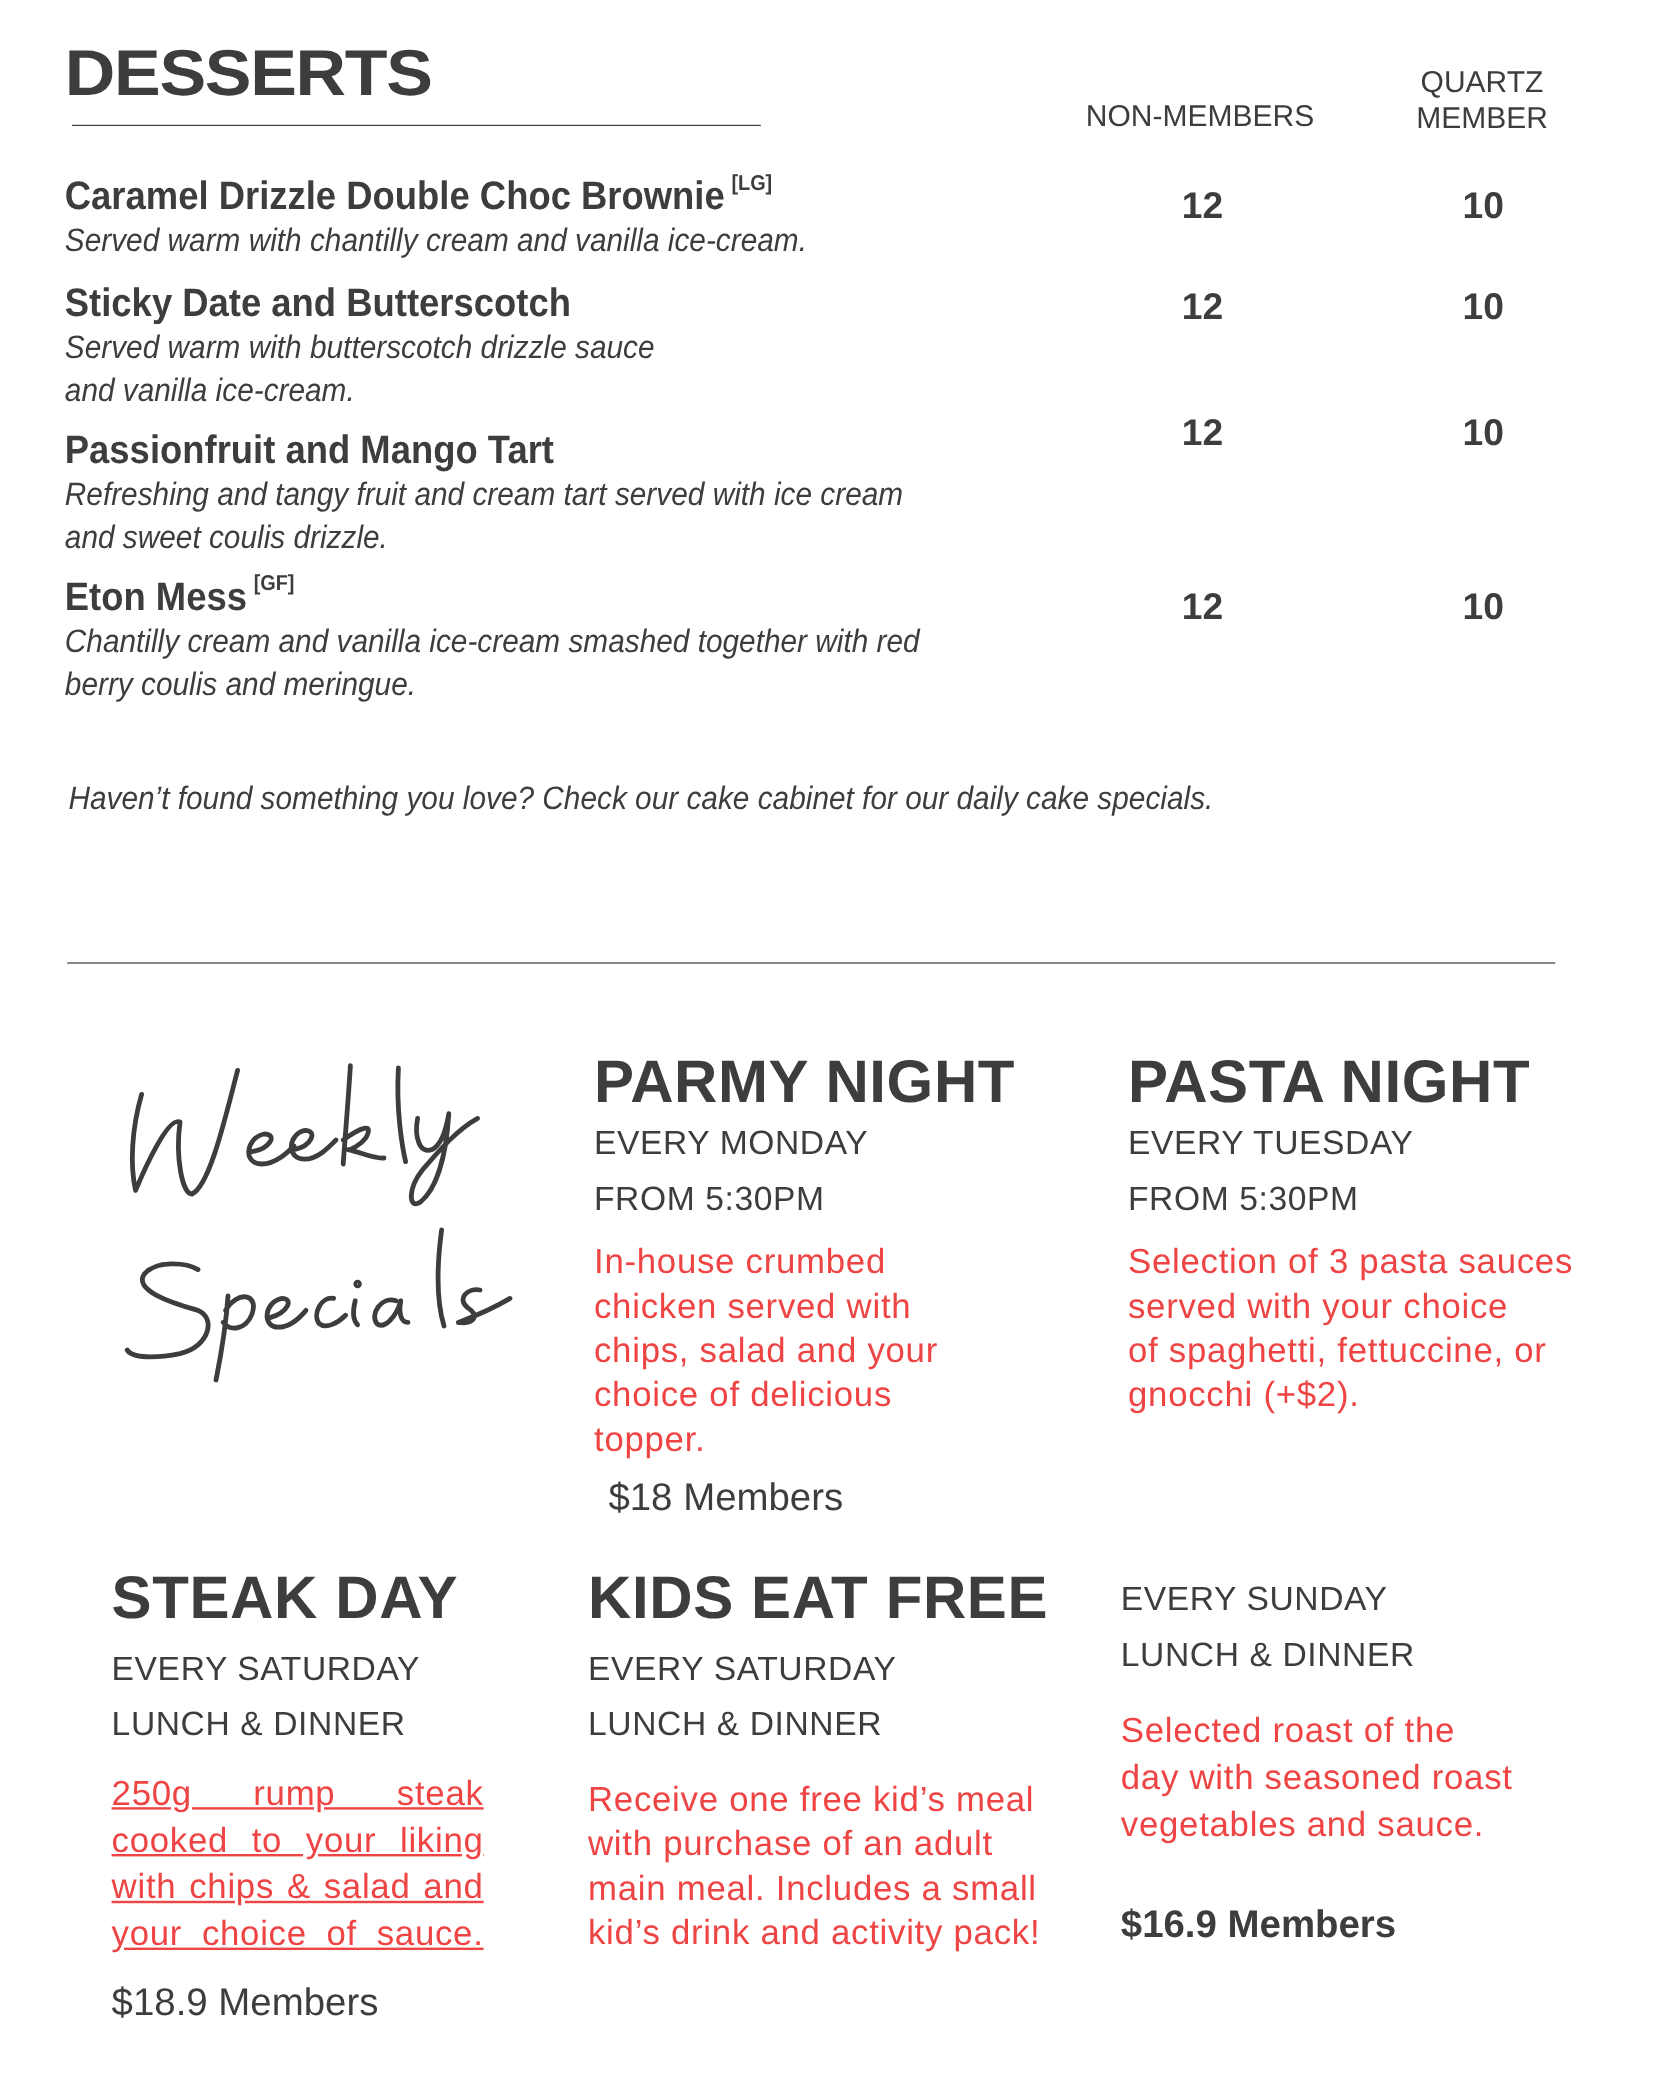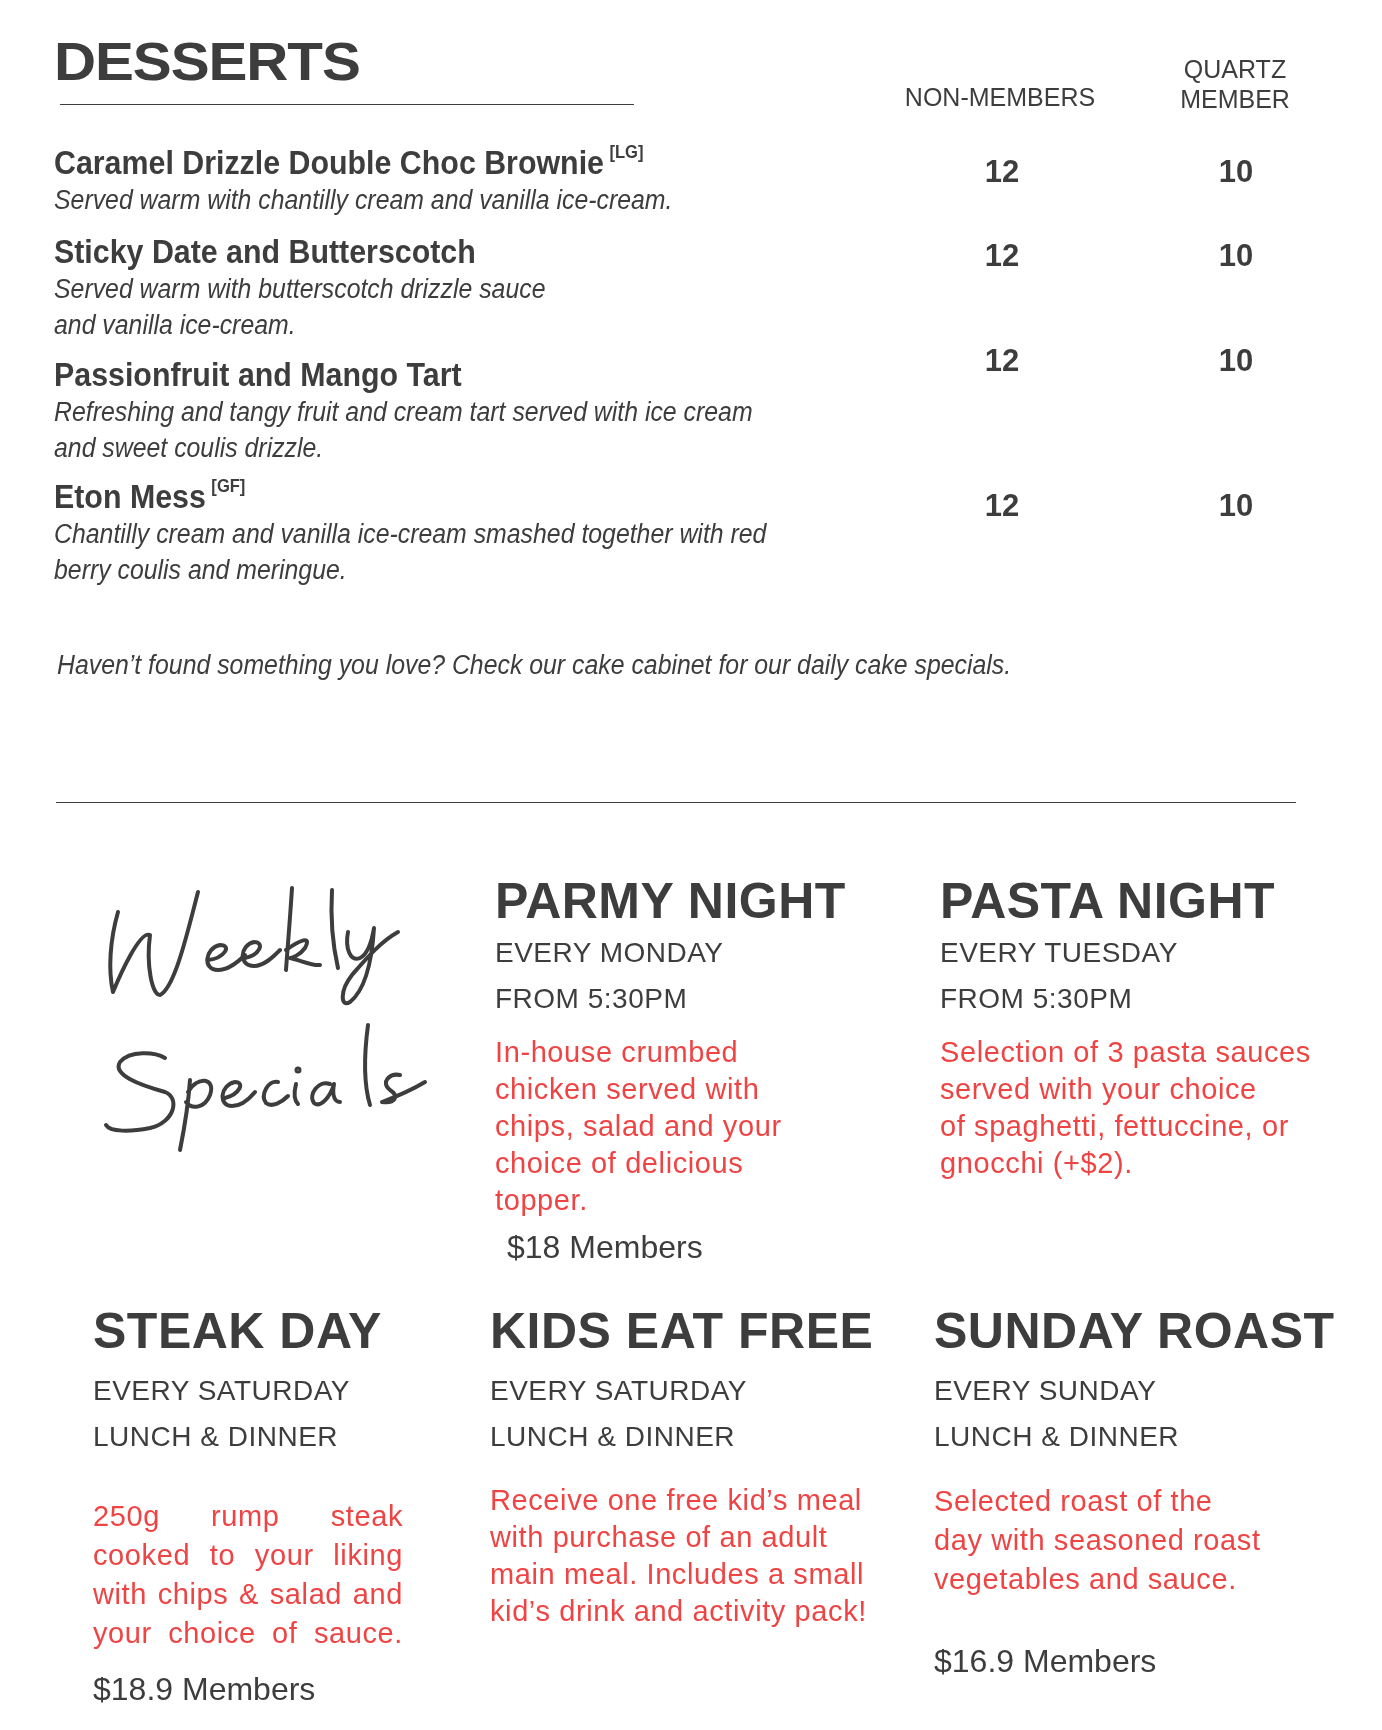--- a/index.html
+++ b/index.html
@@ -126,21 +126,21 @@
     <div>served with your choice</div>
     <div>of spaghetti, fettuccine, or</div>
     <div>gnocchi (+$2).</div>
   </div>
 </div>
 
 <div class="abs" style="left:93px;top:1302px;width:310px;">
   <div class="sp-title">STEAK DAY</div>
   <div class="sp-sub" style="margin-top:8px;">EVERY SATURDAY</div>
   <div class="sp-sub">LUNCH &amp; DINNER</div>
-  <div class="sp-desc" style="margin-top:37px;line-height:39px;">
+  <div class="sp-desc" style="margin-top:16px;line-height:39px;text-decoration:underline;">
     <div class="justify">250g rump steak</div>
     <div class="justify">cooked to your liking</div>
     <div class="justify">with chips &amp; salad and</div>
     <div class="justify">your choice of sauce.</div>
   </div>
   <div class="sp-price" style="margin-top:18px;">$18.9 Members</div>
 </div>
 
 <div class="abs" style="left:490px;top:1302px;">
   <div class="sp-title">KIDS EAT FREE</div>
@@ -148,22 +148,21 @@
   <div class="sp-sub">LUNCH &amp; DINNER</div>
   <div class="sp-desc" style="margin-top:22px;">
     <div>Receive one free kid’s meal</div>
     <div>with purchase of an adult</div>
     <div>main meal. Includes a small</div>
     <div>kid’s drink and activity pack!</div>
   </div>
 </div>
 
 <div class="abs" style="left:934px;top:1302px;">
-  <div class="sp-title">SUNDAY ROAST</div>
   <div class="sp-sub" style="margin-top:8px;">EVERY SUNDAY</div>
   <div class="sp-sub">LUNCH &amp; DINNER</div>
   <div class="sp-desc" style="margin-top:22px;line-height:39px;">
     <div>Selected roast of the</div>
     <div>day with seasoned roast</div>
     <div>vegetables and sauce.</div>
   </div>
-  <div class="sp-price" style="margin-top:44px;">$16.9 Members</div>
+  <div class="sp-price" style="margin-top:44px;font-weight:bold;">$16.9 Members</div>
 </div>
 
 </body></html>

